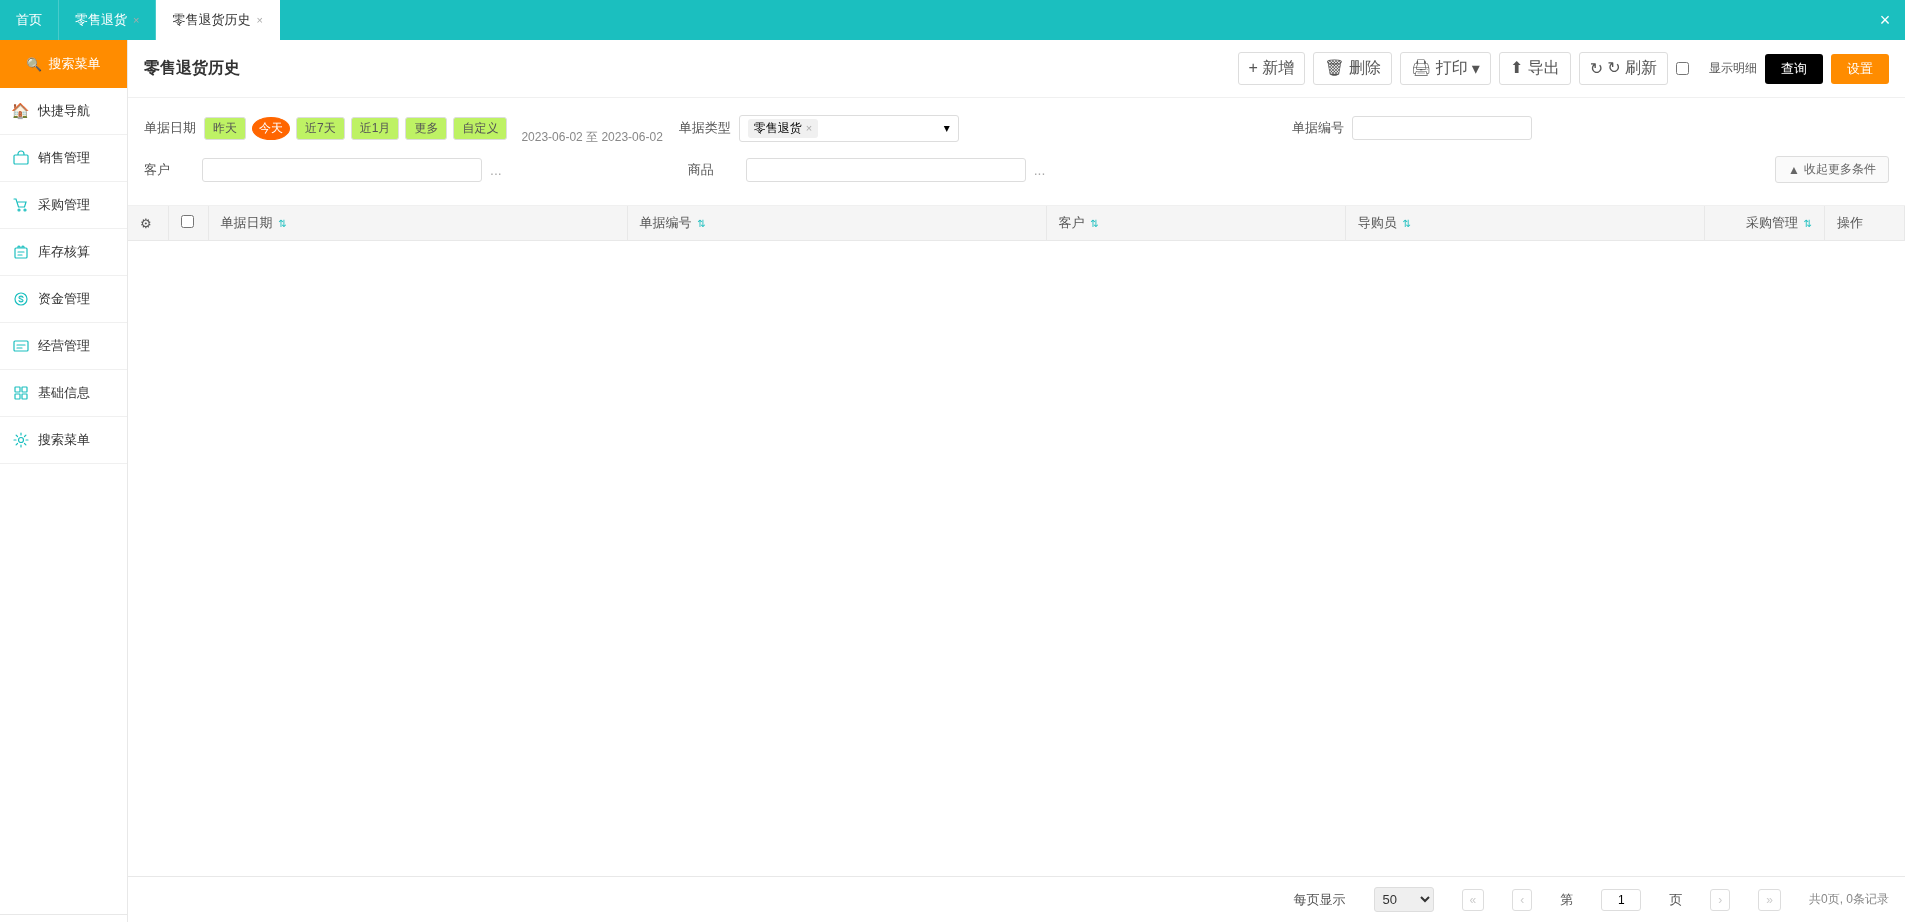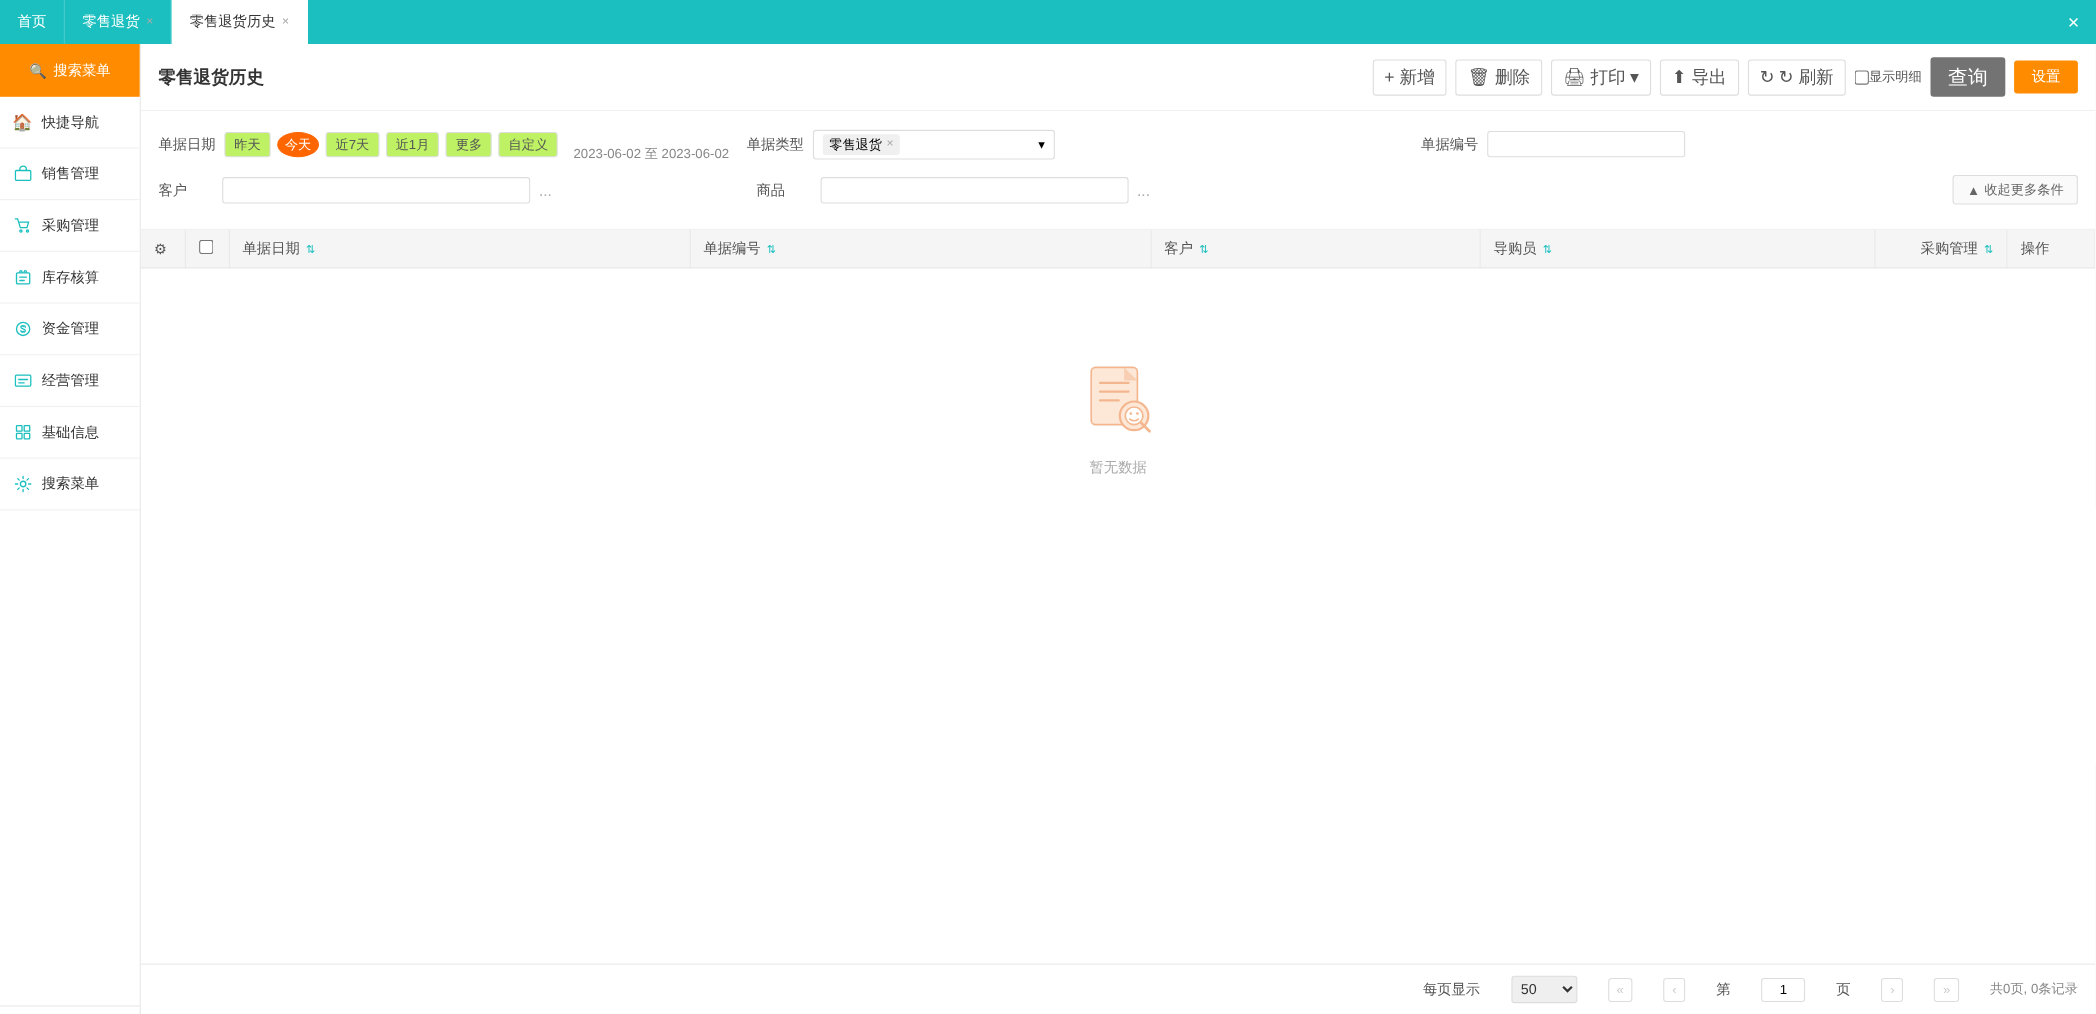--- a/index.html
+++ b/index.html
@@ -154,41 +154,41 @@
       gap: 4px;
       padding: 5px 10px;
       border: 1px solid #ddd;
       border-radius: 3px;
       background: #fff;
       cursor: pointer;
       font-size: 16px;
       color: #555;
     }
     .btn-primary {
-      background: #737373;
+      background: #000000;
       color: #fff;
       border: none;
       padding: 6px 16px;
       border-radius: 3px;
       cursor: pointer;
-      font-size: 18px;
+      font-size: 13px;
     }
     .btn-setting {
       background: #ff8c00;
       color: #fff;
       border: none;
       padding: 6px 16px;
       border-radius: 3px;
       cursor: pointer;
       font-size: 13px;
     }
     .checkbox-label {
       display: flex;
       align-items: center;
-      gap: 0;
+      gap: 20px;
       font-size: 12px;
       color: #555;
       cursor: pointer;
     }
 
     
     .filter-area {
       padding: 12px 16px;
       background: #fff;
       border-bottom: 1px solid #f0f0f0;
@@ -629,43 +629,20 @@
             </th>
             <th style="width: 80px;">
               <span>操作</span>
             </th>
           </tr>
         </thead>
         <tbody>
         </tbody>
       </table>
 
-      <div class="empty-state">
-        <div class="empty-icon">
-          <svg width="80" height="80" viewBox="0 0 80 80" fill="none" xmlns="http://www.w3.org/2000/svg">
-
-            <rect x="15" y="10" width="42" height="52" rx="4" fill="#fde8d8" stroke="#f4b68e" stroke-width="1.5"></rect>
-
-            <line x1="23" y1="24" x2="49" y2="24" stroke="#f4b68e" stroke-width="2" stroke-linecap="round"></line>
-            <line x1="23" y1="32" x2="49" y2="32" stroke="#f4b68e" stroke-width="2" stroke-linecap="round"></line>
-            <line x1="23" y1="40" x2="40" y2="40" stroke="#f4b68e" stroke-width="2" stroke-linecap="round"></line>
-
-            <path d="M45 10 L57 22 L45 22 Z" fill="#f4b68e" opacity="0.5"></path>
-
-            <circle cx="54" cy="54" r="13" fill="#fde8d8" stroke="#f4b68e" stroke-width="2"></circle>
-            <circle cx="54" cy="54" r="8" fill="#fff" stroke="#f4b68e" stroke-width="1.5"></circle>
-            <line x1="60" y1="60" x2="68" y2="68" stroke="#f4b68e" stroke-width="2.5" stroke-linecap="round"></line>
-
-            <circle cx="51" cy="52" r="1.2" fill="#f4b68e"></circle>
-            <circle cx="57" cy="52" r="1.2" fill="#f4b68e"></circle>
-            <path d="M50 57 Q54 60 58 57" stroke="#f4b68e" stroke-width="1.5" fill="none" stroke-linecap="round"></path>
-          </svg>
-        </div>
-        <span class="empty-text">暂无数据</span>
-      </div>
     </div>
 
     <div class="pagination-bar">
       <span>每页显示</span>
       <select class="pagination-select">
         <option>50</option>
         <option>100</option>
         <option>200</option>
       </select>
       <button class="pagination-btn" disabled="">

